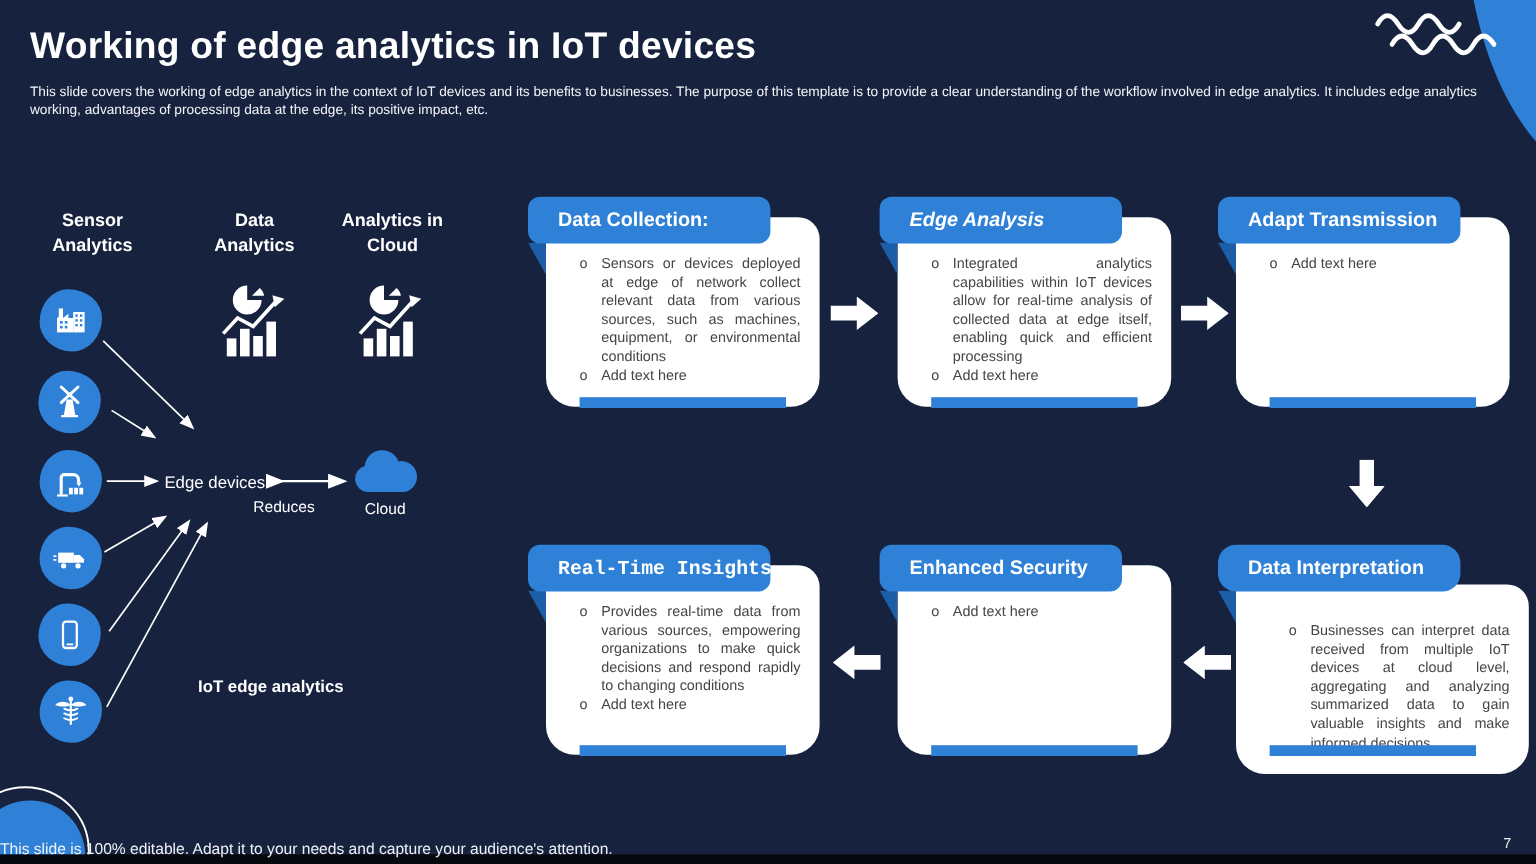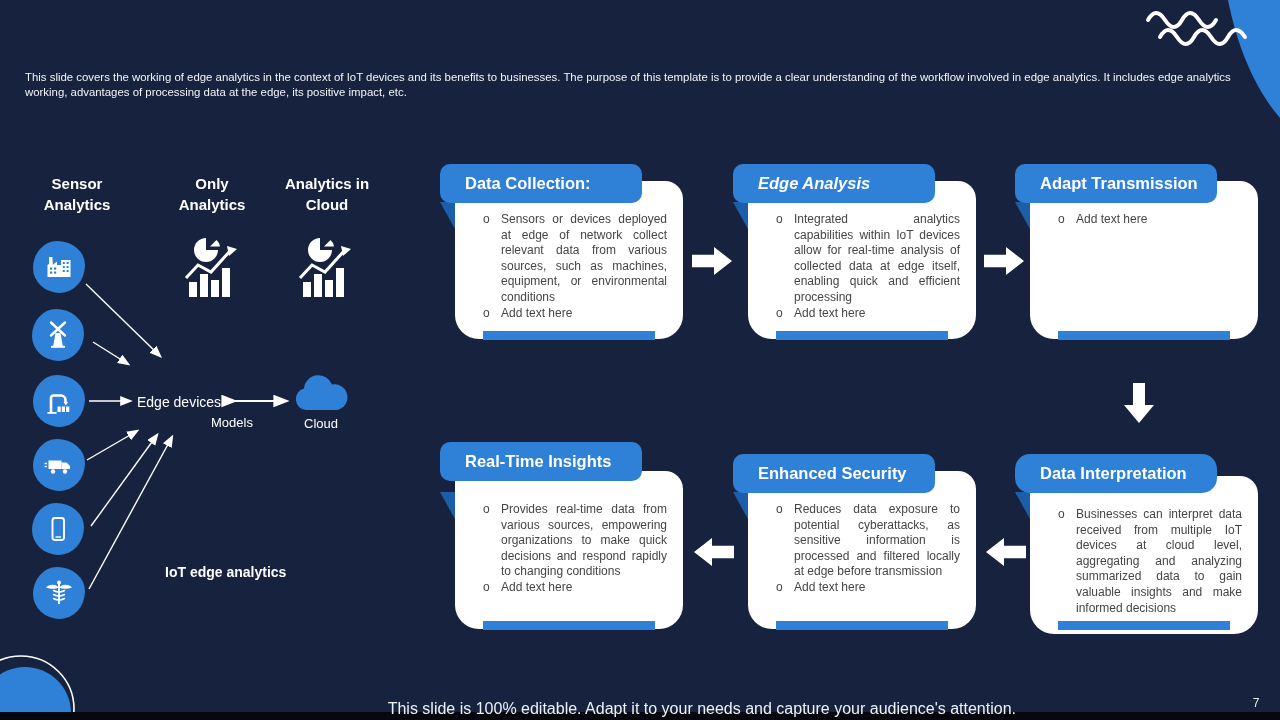--- a/index.html
+++ b/index.html
@@ -31,45 +31,46 @@
   .fold{width:15px;height:27px;background:#1C5FA8;clip-path:polygon(0 0,100% 0,100% 100%);}
   .bar{width:172px;height:9px;background:#2F80D7;}
 
   
   .barrow{background:#fff;}
   .arrow-right{clip-path:polygon(0% 28%,55% 28%,55% 0%,100% 50%,55% 100%,55% 72%,0% 72%);}
   .arrow-left{clip-path:polygon(100% 28%,45% 28%,45% 0%,0% 50%,45% 100%,45% 72%,100% 72%);}
   .arrow-down{clip-path:polygon(30% 0%,70% 0%,70% 55%,100% 55%,50% 100%,0% 55%,30% 55%);}
 
   
-  .footer{left:0;top:700px;width:1016px;text-align:right;font-size:16px;color:#eef1f6;}
+  .footer{left:0;top:700px;width:1016px;text-align:left;font-size:13px;color:#eef1f6;}
   .pagenum{left:1244px;top:696px;width:24px;text-align:center;font-size:12px;color:#e8ecf2;}
   .bstrip{left:0;top:712px;width:1280px;height:8px;background:#06080d;}
 </style>
 </head>
 <body>
 
 <div class="slide">
 
   <svg class="abs" style="left:1100px;top:0;" width="180" height="140" viewBox="0 0 180 140">
     <path d="M128 0 H180 V118 C156 90 138 50 128 0 Z" fill="#2F80D7"></path>
     <path d="M48 20 q 8 -14 17 0 t 17 0 t 17 0 t 17 0" fill="none" stroke="#fff" stroke-width="4" stroke-linecap="round"></path>
     <path d="M60 37 q 8 -14 17 0 t 17 0 t 17 0 t 17 0 t 17 0" fill="none" stroke="#fff" stroke-width="4" stroke-linecap="round"></path>
   </svg>
 
   <svg class="abs" style="left:0;top:630px;" width="130" height="90" viewBox="0 0 130 90">
     <circle cx="21" cy="79" r="53" fill="none" stroke="#fff" stroke-width="1.6"></circle>
     <circle cx="25" cy="83" r="46" fill="#2F80D7"></circle>
   </svg>
   <div class="abs bstrip"></div>
 
+  <div class="abs title">Working of edge analytics in IoT devices</div>
   <div class="abs subtitle">This slide covers the working of edge analytics in the context of IoT devices and its benefits to businesses. The purpose of this template is to provide a clear understanding of the workflow involved in edge analytics. It includes edge analytics working, advantages of processing data at the edge, its positive impact, etc.</div>
 
   <div class="abs colhead" style="left:29px;">Sensor Analytics</div>
-  <div class="abs colhead" style="left:164px;">Only Analytics</div>
+  <div class="abs colhead" style="left:164px;">Data Analytics</div>
   <div class="abs colhead" style="left:279px;">Analytics in Cloud</div>
 
   <div class="abs blob" style="left:33px;top:241px;">
     <svg width="30" height="30" viewBox="0 0 30 30">
       <rect x="5" y="5" width="3.5" height="9" fill="#fff"></rect>
       <polygon points="3.5,13 8.5,9.5 8.5,13" fill="#fff"></polygon>
         <polygon points="8.5,13 13,9.5 13,13" fill="#fff"></polygon>
       <rect x="3.5" y="13" width="13.5" height="12" fill="#fff"></rect>
       <rect x="17" y="8" width="9.5" height="17" fill="#fff"></rect>
       <rect x="6" y="15.5" width="2.2" height="2.2" fill="#2F80D7"></rect>
@@ -163,21 +164,21 @@
     <line x1="86" y1="284" x2="160" y2="356" stroke="#fff" stroke-width="1.4" marker-end="url(#ah)"></line>
     <line x1="93" y1="342" x2="128" y2="364" stroke="#fff" stroke-width="1.4" marker-end="url(#ah)"></line>
     <line x1="89" y1="401" x2="130" y2="401" stroke="#fff" stroke-width="1.4" marker-end="url(#ah)"></line>
     <line x1="87" y1="460" x2="137" y2="431" stroke="#fff" stroke-width="1.4" marker-end="url(#ah)"></line>
     <line x1="91" y1="526" x2="157" y2="435" stroke="#fff" stroke-width="1.4" marker-end="url(#ah)"></line>
     <line x1="89" y1="589" x2="172" y2="437" stroke="#fff" stroke-width="1.4" marker-end="url(#ah)"></line>
     <line x1="234" y1="401" x2="286" y2="401" stroke="#fff" stroke-width="1.8" marker-start="url(#ah)" marker-end="url(#ah)"></line>
   </svg>
 
   <div class="abs dlabel" style="left:137px;top:394px;">Edge devices</div>
-  <div class="abs slabel" style="left:211px;top:415px;">Models</div>
+  <div class="abs slabel" style="left:211px;top:415px;">Reduces</div>
   <div class="abs slabel" style="left:297px;top:416px;width:48px;text-align:center;">Cloud</div>
   <div class="abs caption" style="left:165px;top:564px;">IoT edge analytics</div>
 
   <div class="abs card" style="left:455px;top:181px;">
     <div class="card-body">
       <div class="bullet">
           <span class="bm"></span>
           <span>Sensors or devices deployed at edge of network collect relevant data from various sources, such as machines, equipment, or environmental conditions</span>
         </div>
       <div class="bullet">
@@ -225,39 +226,35 @@
           <span>Provides real-time data from various sources, empowering organizations to make quick decisions and respond rapidly to changing conditions</span>
         </div>
       <div class="bullet">
           <span class="bm"></span>
           <span>Add text here</span>
         </div>
     </div>
   </div>
   <div class="abs bar" style="left:483px;top:621px;"></div>
   <div class="abs fold" style="left:440px;top:492px;"></div>
-  <div class="abs banner" style="left:440px;top:442px;">Real-Time Insights</div>
+  <div class="abs banner" style="left:440px;top:454px;font-family:Liberation Mono, monospace;">Real-Time Insights</div>
 
   <div class="abs card" style="left:748px;top:471px;">
     <div class="card-body">
-      <div class="bullet">
-          <span class="bm"></span>
-          <span>Reduces data exposure to potential cyberattacks, as sensitive information is processed and filtered locally at edge before transmission</span>
-        </div>
       <div class="bullet">
           <span class="bm"></span>
           <span>Add text here</span>
         </div>
     </div>
   </div>
   <div class="abs bar" style="left:776px;top:621px;"></div>
   <div class="abs fold" style="left:733px;top:492px;"></div>
   <div class="abs banner" style="left:733px;top:454px;border-radius:10px;">Enhanced Security</div>
 
-  <div class="abs card" style="left:1030px;top:476px;">
+  <div class="abs card" style="left:1030px;top:487px;padding-left:16px;">
     <div class="card-body">
       <div class="bullet">
           <span class="bm"></span>
           <span>Businesses can interpret data received from multiple IoT devices at cloud level, aggregating and analyzing summarized data to gain valuable insights and make informed decisions</span>
         </div>
     </div>
   </div>
   <div class="abs bar" style="left:1058px;top:621px;"></div>
   <div class="abs fold" style="left:1015px;top:492px;"></div>
   <div class="abs banner" style="left:1015px;top:454px;border-radius:15px;">Data Interpretation</div>

